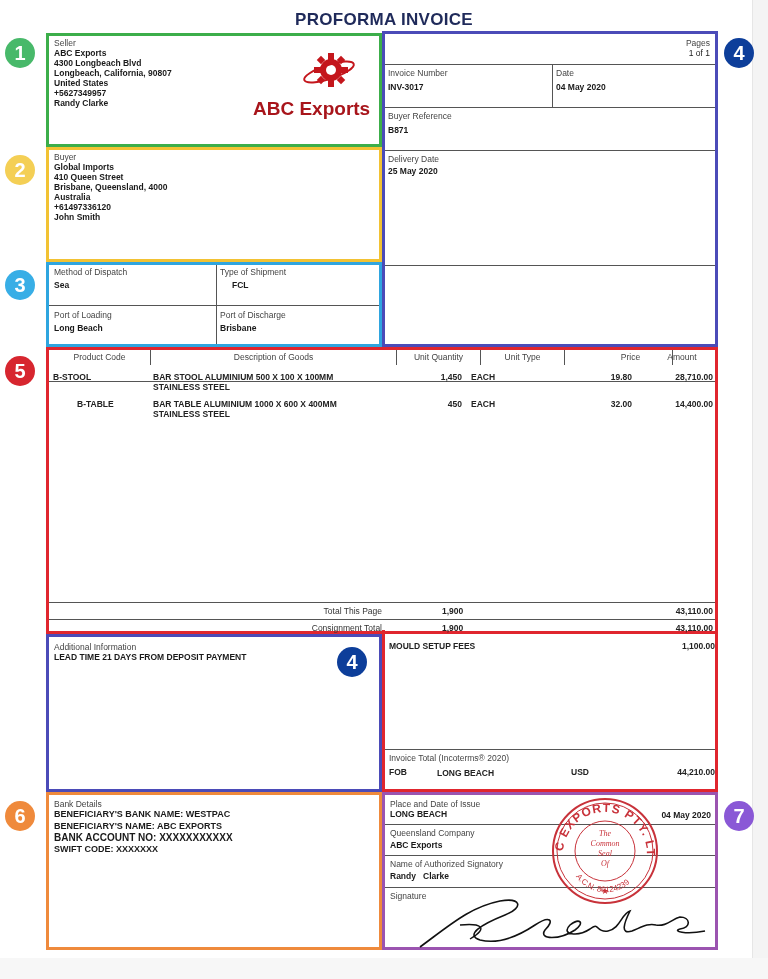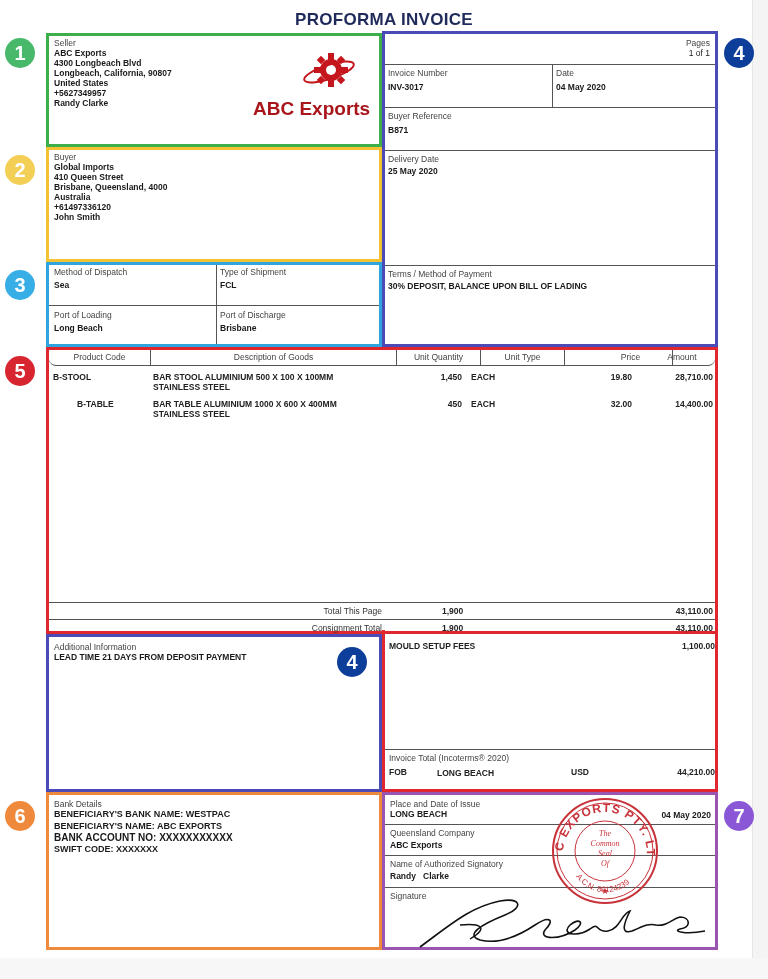--- a/index.html
+++ b/index.html
@@ -82,21 +82,21 @@
 
 <div class="box" style="left:46px;top:262px;width:336px;height:85px;border:3px solid #2fa5df;">
   <div class="vline" style="left:167px;top:0;height:79px;"></div>
   <div class="hline" style="left:0;top:40px;width:330px;"></div>
   <div class="cell" style="left:2px;top:1px;">
     <div class="lbl">Method of Dispatch</div>
     <div class="val" style="margin-top:3px;">Sea</div>
   </div>
   <div class="cell" style="left:168px;top:1px;">
     <div class="lbl">Type of Shipment</div>
-    <div class="val" style="margin-top:3px;">FCL</div>
+    <div class="val" style="margin-top:3px;margin-left:12px;">FCL</div>
   </div>
   <div class="cell" style="left:2px;top:44px;">
     <div class="lbl">Port of Loading</div>
     <div class="val" style="margin-top:3px;">Long Beach</div>
   </div>
   <div class="cell" style="left:168px;top:44px;">
     <div class="lbl">Port of Discharge</div>
     <div class="val" style="margin-top:3px;">Brisbane</div>
   </div>
 </div>
@@ -120,28 +120,24 @@
   <div class="cell" style="left:0;top:76px;">
     <div class="lbl">Buyer Reference</div>
     <div class="val" style="margin-top:4px;">B871</div>
   </div>
   <div class="hline" style="left:0;top:116px;width:330px;"></div>
   <div class="cell" style="left:0;top:119px;">
     <div class="lbl">Delivery Date</div>
     <div class="val" style="margin-top:2px;">25 May 2020</div>
   </div>
   <div class="hline" style="left:0;top:231px;width:330px;"></div>
-  <div class="cell" style="left:0;top:234px;">
-    <div class="lbl">Terms / Method of Payment</div>
-    <div class="val" style="margin-top:2px;">30% DEPOSIT, BALANCE UPON BILL OF LADING</div>
-  </div>
 </div>
 
 <div class="box" style="left:46px;top:347px;width:672px;height:287px;border:3px solid #e0262e;">
-  <div style="position:absolute;left:0;top:0;width:666px;height:16px;border-bottom:1px solid #555;border-radius:7px;">
+  <div style="position:absolute;left:0;top:0;width:666px;height:32px;border-bottom:1px solid #555;">
     <div class="thcell" style="left:0;width:102px;">Product Code</div>
     <div class="thcell" style="left:102px;width:246px;">Description of Goods</div>
     <div class="thcell" style="left:348px;width:84px;">Unit Quantity</div>
     <div class="thcell" style="left:432px;width:84px;">Unit Type</div>
     <div class="thcell" style="left:540px;width:84px;text-align:center;">Price</div>
     <div class="thcell" style="left:600px;width:66px;border-right:none;">Amount</div>
   </div>
 
   <div>
     <div class="row" style="left:4px;top:22px;">B-STOOL</div>

